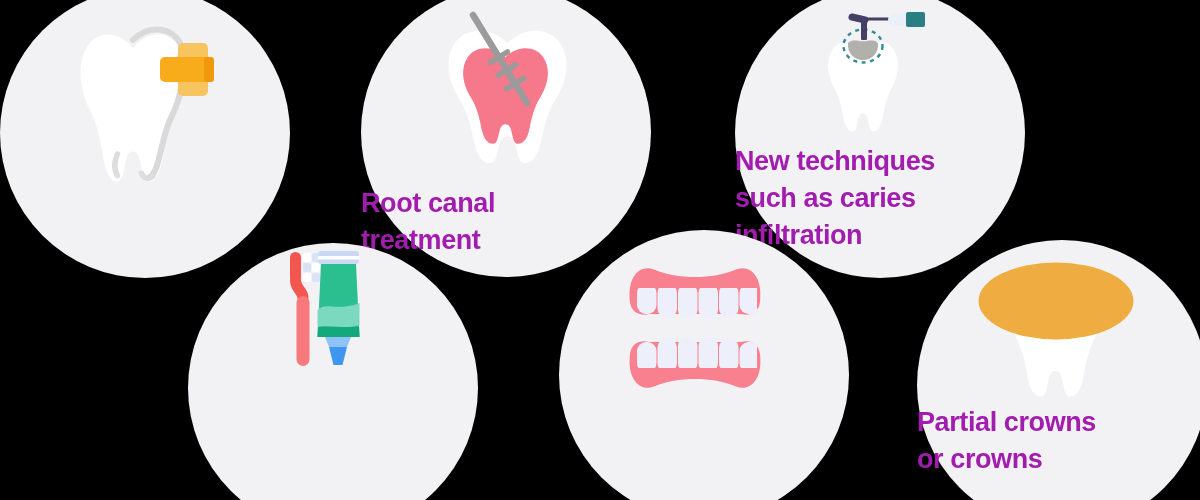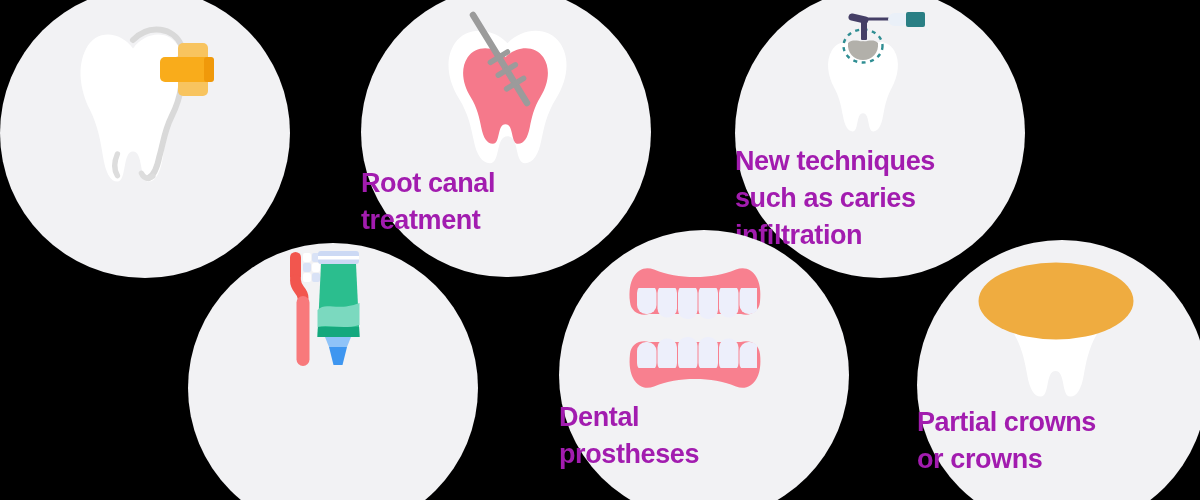--- a/index.html
+++ b/index.html
@@ -15,21 +15,21 @@
   .icon{position:absolute;overflow:visible;}
   .i1{left:58px;top:36px;width:160px;height:160px}
   .i2{left:77px;top:26px;width:150px;height:150px}
   .i3{left:85px;top:25px;width:120px;height:125px}
   .i4{left:96px;top:5px;width:80px;height:122px}
   .i5{left:68px;top:34px;width:136px;height:128px}
   .i6{left:58px;top:20px;width:160px;height:140px}
   .label{position:absolute;left:0;right:0;text-align:left;
          font-weight:700;font-size:27px;line-height:37px;letter-spacing:-0.4px;
          color:#a21caf;white-space:pre-line;}
-  .t1{top:202px}.t2{top:178px}.t3{top:155px}.t4{top:129px}.t5{top:169px}.t6{top:164px}
+  .t1{top:202px}.t2{top:198px}.t3{top:155px}.t4{top:129px}.t5{top:169px}.t6{top:164px}
 </style>
 </head>
 <body>
 
 <div id="stage">
 
   <div class="circle c1">
     <svg class="icon i1" viewBox="0 0 160 160">
       <g transform="translate(15,4) scale(1.2)">
         <path d="M 50,10 C 64,-4 84,0 90,14 C 92,19 93,24 91,28" fill="none" stroke="#D9D9D9" stroke-width="5" stroke-linecap="round"></path>
@@ -125,22 +125,20 @@
           <rect x="10" y="20" width="19.5" height="30" rx="9"></rect>
           <rect x="30.5" y="20" width="19.5" height="33.5" rx="9"></rect>
           <rect x="51" y="20" width="19.5" height="35" rx="9"></rect>
           <rect x="71.5" y="20" width="19.5" height="35" rx="9"></rect>
           <rect x="92" y="20" width="19.5" height="33.5" rx="9"></rect>
           <rect x="112.5" y="20" width="19.5" height="30" rx="9"></rect>
         </g>
       </g>
       <use href="#jawUpper" transform="translate(0,128) scale(1,-1)"></use>
     </svg>
-    <div class="label t5">Dental
-prostheses</div>
   </div>
 
   <div class="circle c6">
     <svg class="icon i6" viewBox="0 0 160 140">
       <g transform="translate(24,6) scale(1.13,1.02)">
         <path d="M50 17 C40 3 20 0 11 17 C3 32 6 52 14 68 C21 82 23 95 25 107 C27 120 31 128 37 128 C45 128 41 103 50 103 C59 103 55 128 63 128 C69 128 73 120 75 107 C77 95 79 82 86 68 C94 52 97 32 89 17 C80 0 60 3 50 17 Z" fill="#FFFFFF"></path>
       </g>
       <ellipse cx="81" cy="41" rx="77.5" ry="38.5" fill="#EFAC40"></ellipse>
     </svg>
     <div class="label t6">Partial crowns

